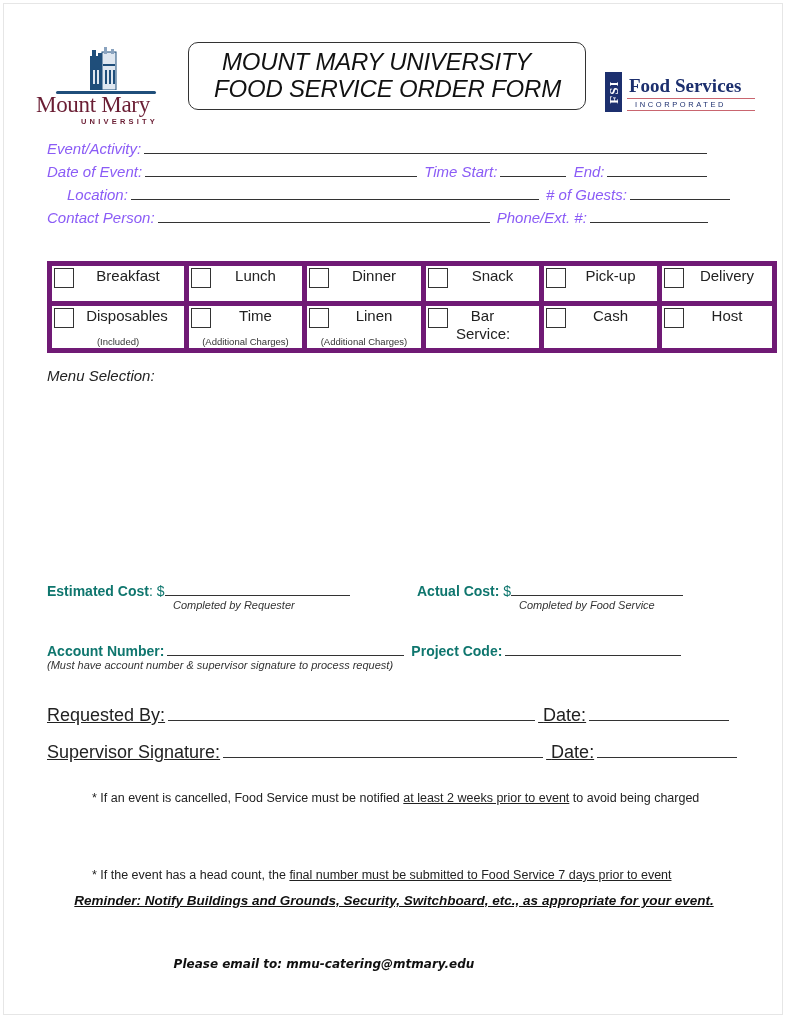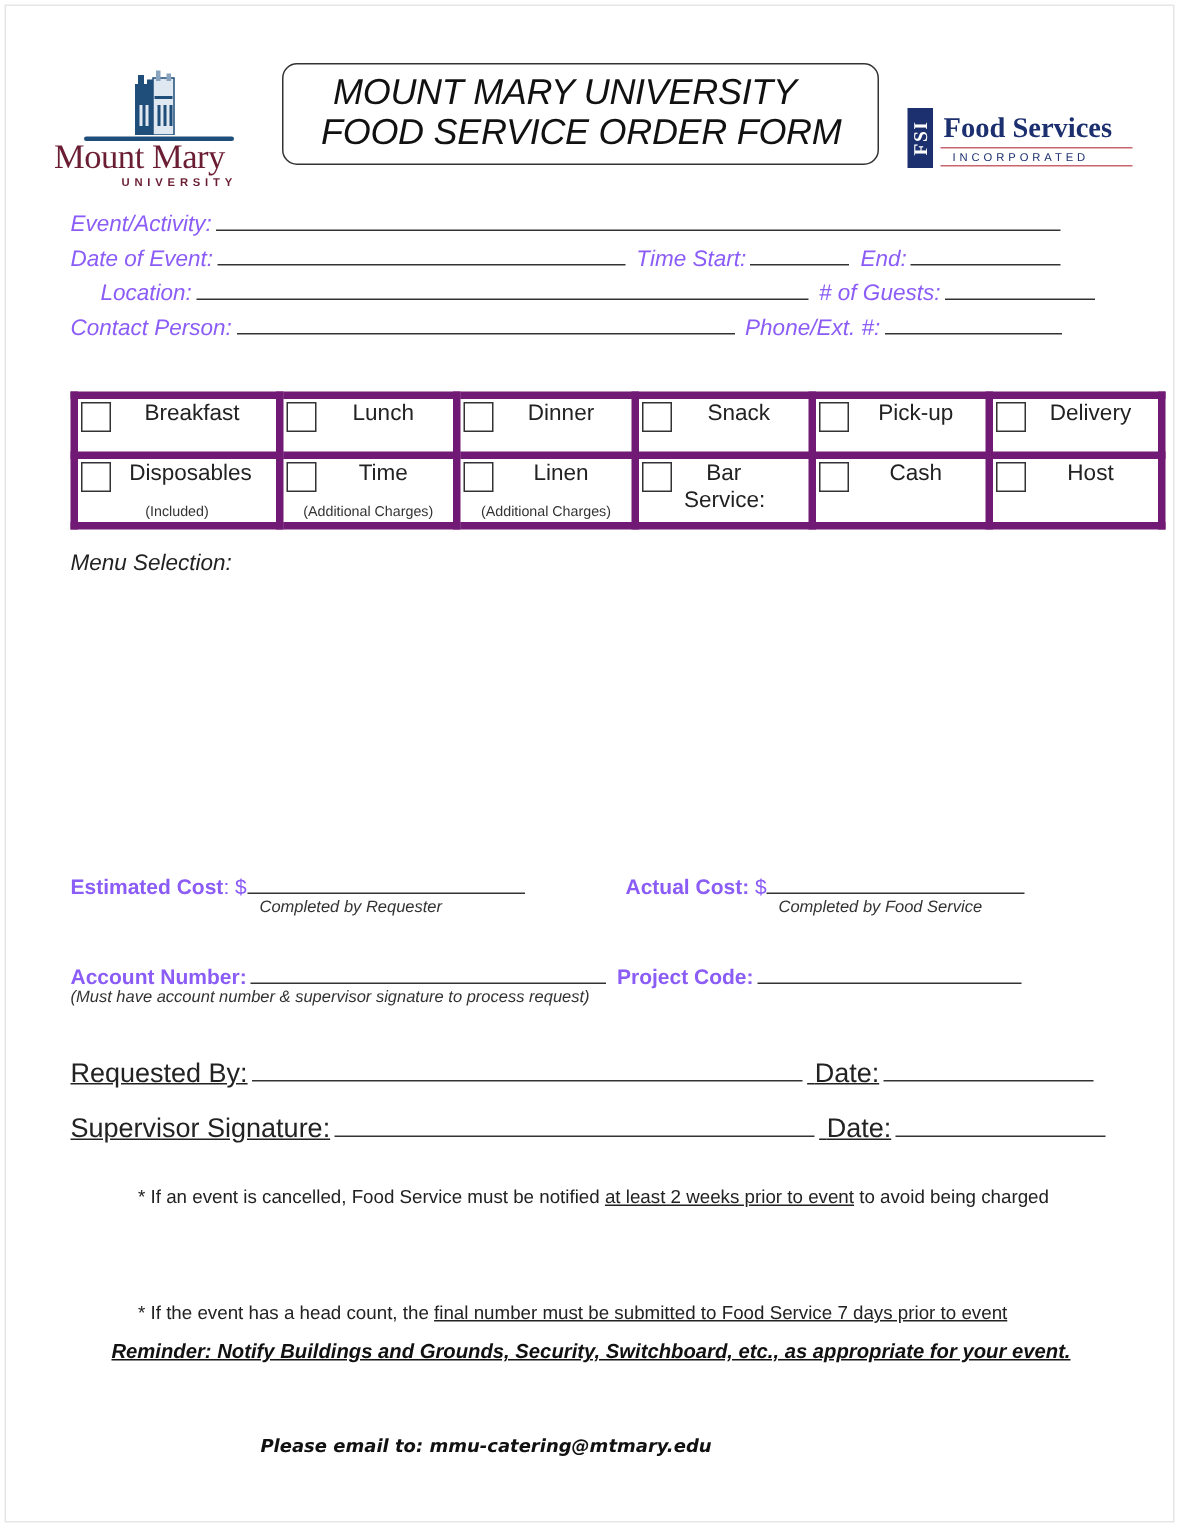--- a/index.html
+++ b/index.html
@@ -72,21 +72,21 @@
     .opt-table tr.r2 td { height: 42px; }
     .cb {
       position: absolute; left: 2px; top: 2px; width: 20px; height: 20px; border: 1.5px solid #333; box-sizing: border-box; background: #fff;
     }
     .cell-label { position: absolute; left: 24px; right: 4px; top: 1px; text-align: center; font-size: 15px; color: #222; line-height: 18px; }
     .cell-note { position: absolute; left: 0; right: 0; bottom: 1px; text-align: center; font-size: 9.5px; color: #333; }
 
     .menu-label { left: 47px; top: 367px; font-size: 15px; font-style: italic; color: #222; }
 
     
-    .cost-row { position: absolute; font-size: 14px; color: #8b5cf6; white-space: nowrap; }
+    .cost-row { position: absolute; font-size: 14px; color: #0f766e; white-space: nowrap; }
     .bold { font-weight: bold; }
     .note-italic { position: absolute; font-size: 11px; font-style: italic; color: #333; white-space: nowrap; }
 
     .sig-row { position: absolute; left: 47px; font-size: 18px; color: #222; white-space: nowrap; text-decoration: underline; }
 
     .policy { position: absolute; left: 92px; font-size: 12.5px; color: #222; white-space: nowrap; }
     .policy .u { text-decoration: underline; }
 
     .reminder {
       position: absolute; left: 0; width: 788px; top: 893px; text-align: center;

